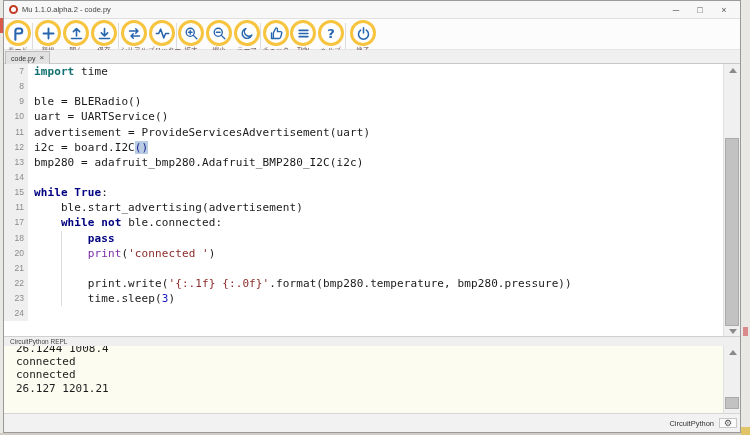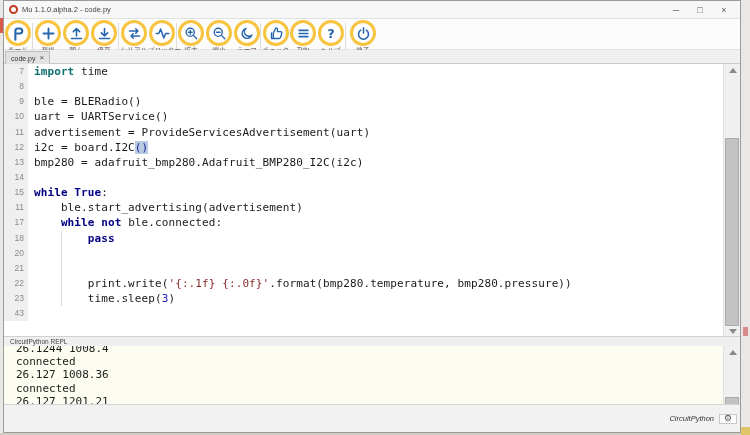--- a/index.html
+++ b/index.html
@@ -81,24 +81,24 @@
                  background:#efefef; font-size:6.5px; color:#444;
                  padding-left:6px; line-height:9px; }
   .repl { position:absolute; left:0; top:345px; width:100%; height:76px;
           background:#fcfcf0; overflow:hidden; border-bottom:1px solid #d8d8d8; }
   .repl-lines { margin-top:-4px; padding-left:12px; }
   .rline { font-family:"DejaVu Sans Mono", monospace; font-size:11px;
            line-height:13.2px; color:#1d1d1d; white-space:pre; }
   .sb-repl { top:345px; height:76px; }
 
   
-  .statusbar { position:absolute; left:0; bottom:0; width:100%; height:28px;
+  .statusbar { position:absolute; left:0; bottom:0; width:100%; height:19px;
                background:#f2f2f2; border-top:1px solid #d5d5d5;
                display:flex; align-items:center; justify-content:flex-end;
-               padding-right:3px; gap:5px;font-style:italic; }
+               padding-right:3px; gap:5px; }
   .modename { font-size:7.5px; color:#333; }
   .gearbox { width:18px; height:10px; border:1px solid #c8c8c8; background:#fbfbfb;
              display:flex; align-items:center; justify-content:center; }
   .gear { font-size:9px; color:#555; line-height:1;
           font-family:"DejaVu Sans", sans-serif; }
 
   
   .sliver { position:absolute; background:#e9e8e4; }
   .sl-left { left:0; top:0; width:3px; height:435px; }
   .sl-right { left:741px; top:0; width:9px; height:435px; }
@@ -300,57 +300,57 @@
           <span class="codetext"><span class="t-p">    </span><span class="t-k">while</span><span class="t-p"> </span><span class="t-k">not</span><span class="t-p"> ble.connected:</span></span>
         </div>
         <div class="line">
           <i class="guide" style="left: 56.6px;"></i>
           <span class="ln">18</span>
           <span class="codetext"><span class="t-p">        </span><span class="t-k">pass</span></span>
         </div>
         <div class="line">
           <i class="guide" style="left: 56.6px;"></i>
           <span class="ln">20</span>
+          <span class="codetext"><span class="t-p">        </span><span class="t-b">print</span><span class="t-p">(</span><span class="t-s">'connected '</span><span class="t-p">)</span></span>
         </div>
         <div class="line">
           <i class="guide" style="left: 56.6px;"></i>
           <span class="ln">21</span>
         </div>
         <div class="line">
           <i class="guide" style="left: 56.6px;"></i>
           <span class="ln">22</span>
           <span class="codetext"><span class="t-p">        print.write(</span><span class="t-s">'{:.1f} {:.0f}'</span><span class="t-p">.format(bmp280.temperature, bmp280.pressure))</span></span>
         </div>
         <div class="line">
           <i class="guide" style="left: 56.6px;"></i>
           <span class="ln">23</span>
           <span class="codetext"><span class="t-p">        time.sleep(</span><span class="t-n">3</span><span class="t-p">)</span></span>
         </div>
         <div class="line">
-          <span class="ln">43</span>
+          <span class="ln">24</span>
           <span class="codetext"></span>
         </div>
       </div>
     <div class="sbar sb-edit">
       <div class="sb-arrow" style="top:0">
           <span class="tri-up"></span>
         </div>
       <div class="sb-thumb" style="top:74px; height:188px"></div>
       <div class="sb-arrow" style="bottom:0">
           <span class="tri-down"></span>
         </div>
     </div>
   </div>
 
   <div class="repl-header">CircuitPython REPL</div>
   <div class="repl">
     <div class="repl-lines">
         <div class="rline">26.1244 1008.4</div>
         <div class="rline">connected</div>
-        <div class="rline">26.127 1008.36</div>
         <div class="rline">connected</div>
         <div class="rline">26.127 1201.21</div>
       </div>
     <div class="sbar sb-repl" style="top:0; height:76px;">
       <div class="sb-arrow" style="top:0">
           <span class="tri-up"></span>
         </div>
       <div class="sb-thumb" style="bottom:13px; height:12px"></div>
       <div class="sb-arrow" style="bottom:0">
           <span class="tri-down"></span>

